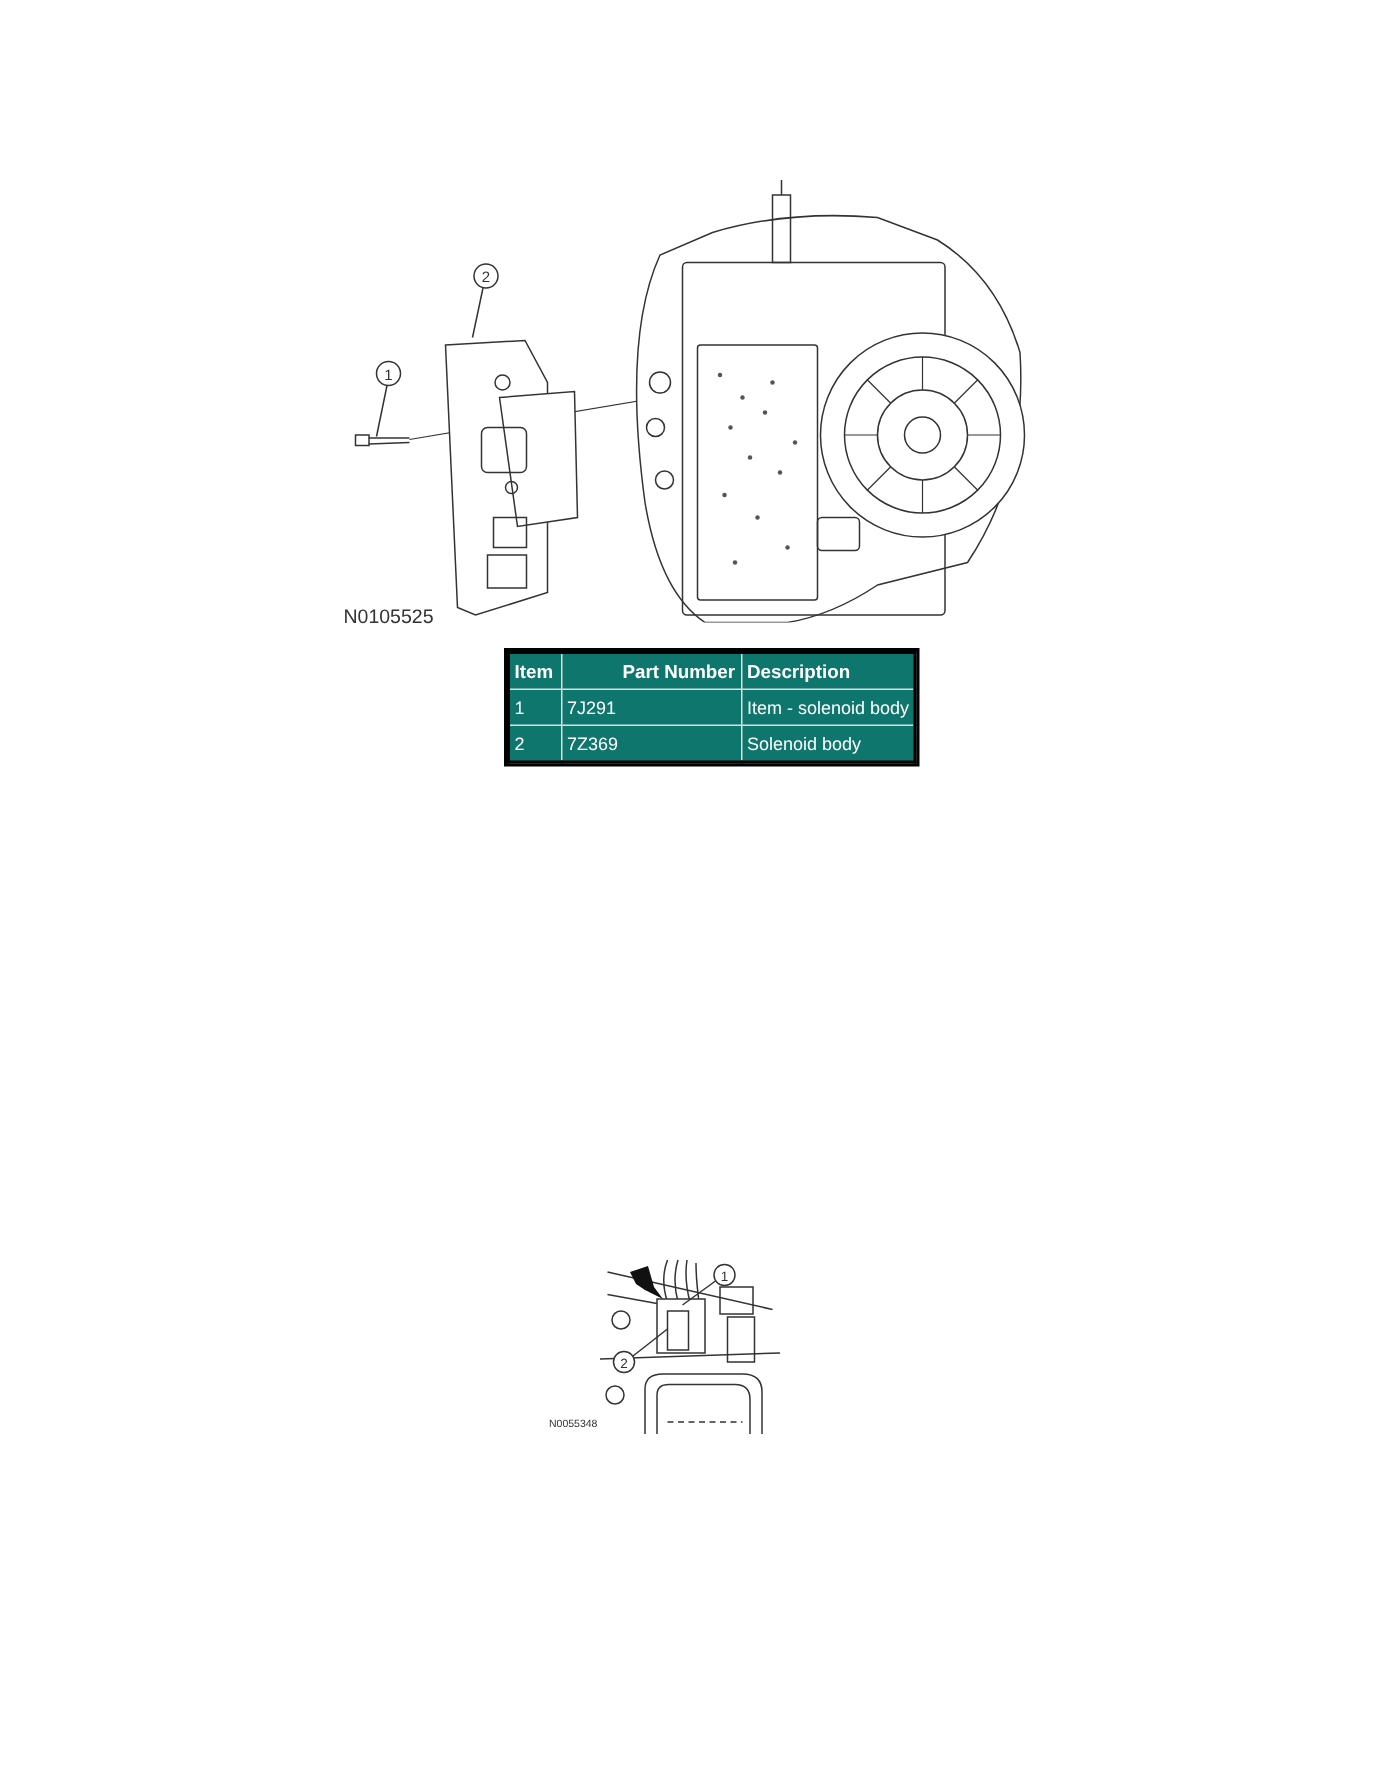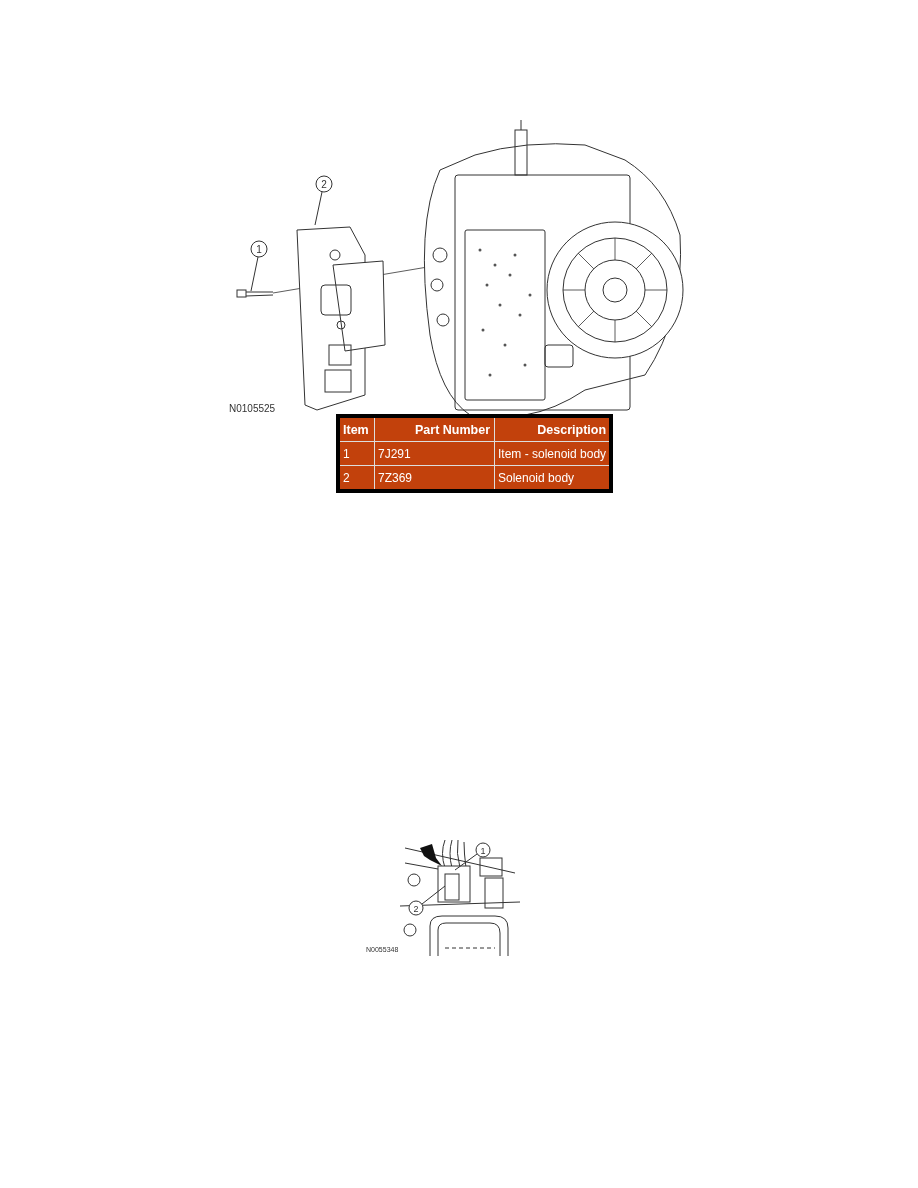--- a/index.html
+++ b/index.html
@@ -1,28 +1,28 @@
 <!DOCTYPE html>
 <html><head>
   <meta charset="utf-8">
   <style>
     html, body { margin: 0; padding: 0; background: #ffffff; }
     body { width: 918px; height: 1188px; position: relative; overflow: hidden; font-family: "Liberation Sans", sans-serif; }
     .fig { position: absolute; }
     .fig svg { display: block; }
     .fig-label { position: absolute; font-family: "Liberation Sans", sans-serif; color: #333; }
     .parts-table {
-      position: absolute; left: 338px; top: 416px;
-      border-collapse: collapse; background: #c2410c; color: #fff;
+      position: absolute; left: 338px; top: 434px;
+      border-collapse: collapse; background: #0f766e; color: #fff;
       border: 2px solid #000; outline: 2px solid #000;
       font-family: "Liberation Sans", sans-serif; font-size: 12px;
     }
     .parts-table th, .parts-table td { border: 1px solid #ddd; padding: 0 3px; height: 23px; text-align: left; white-space: nowrap; }
     .parts-table th { font-weight: bold; font-size: 12.5px; }
-    .parts-table th.desc { text-align: right; }
+    .parts-table th.desc { text-align: left; }
     .parts-table .c-item { width: 28px; }
     .parts-table .c-part { width: 76px; padding-left: 40px; }
     .parts-table .c-desc { width: 108px; }
   </style>
 </head>
 <body>
 
 <div class="fig" style="left:225px; top:115px; width:470px; height:300px;">
   <svg width="470" height="300" viewBox="0 0 470 300">
     <g fill="none" stroke="#333" stroke-width="1">
@@ -88,21 +88,21 @@
         <circle cx="300" cy="250" r="1.5"></circle>
           <circle cx="265" cy="260" r="1.5"></circle>
         <circle cx="290" cy="140" r="1.5"></circle>
           <circle cx="305" cy="180" r="1.5"></circle>
       </g>
     </g>
     <text x="99" y="73" font-size="10" text-anchor="middle" fill="#333" font-family="Liberation Sans, sans-serif">2</text>
     <text x="34" y="138" font-size="10" text-anchor="middle" fill="#333" font-family="Liberation Sans, sans-serif">1</text>
   </svg>
 </div>
-<div class="fig-label" style="left:229px; top:403px; font-size:10px;">N0105525</div>
+<div class="fig-label" style="left:229px; top:403px; font-size:13px;">N0105525</div>
 
 <table class="parts-table">
   <thead>
     <tr>
       <th class="c-item">Item</th>
       <th class="c-part">Part Number</th>
       <th class="c-desc desc">Description</th>
     </tr>
   </thead>
   <tbody>

